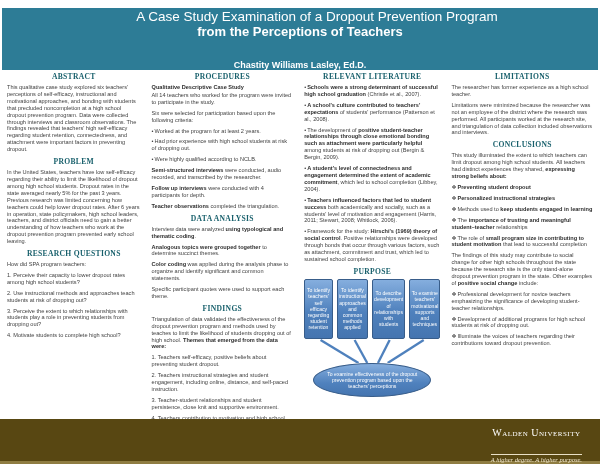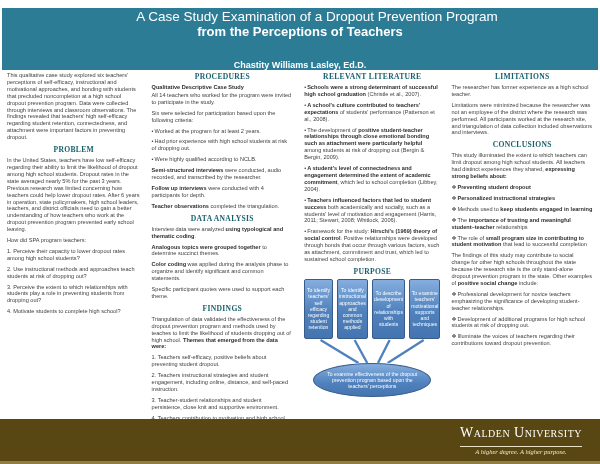--- a/index.html
+++ b/index.html
@@ -63,42 +63,44 @@
   
   .footer{
     position:absolute;left:0;right:0;bottom:0;height:42px;
     background:#584712;border-bottom:3px solid #8f7d42;box-sizing:content-box;
   }
   .walden{
     position:absolute;right:18px;top:7px;text-align:center;color:#ffffff;
     font-family:"Liberation Serif",serif;
   }
   .walden .wname{
-    font-variant:small-caps;font-size:14px;line-height:13px;letter-spacing:.5px;
-    border-bottom:1px solid #e9e0c6;padding-bottom:7px;
+    font-variant:small-caps;font-size:10px;line-height:13px;letter-spacing:.5px;
+    border-bottom:1px solid #e9e0c6;padding-bottom:15px;
   }
   .walden .wtag{font-style:italic;font-size:6.5px;line-height:9px;color:#f3ead2;}
 </style>
 </head>
 <body>
 
 <div class="banner">
   <div class="t1">A Case Study Examination of a Dropout Prevention Program</div>
   <div class="t2">from the Perceptions of Teachers</div>
   <div class="author">Chastity Williams Lasley, Ed.D.</div>
 </div>
 
 <div class="content">
 
   <div class="col">
+    <h3 class="sec mt-abstract">ABSTRACT</h3>
     <p>This qualitative case study explored six teachers' perceptions of self-efficacy, instructional and motivational approaches, and bonding with students that precluded noncompletion at a high school dropout prevention program. Data were collected through interviews and classroom observations. The findings revealed that teachers' high self-efficacy regarding student retention, connectedness, and attachment were important factors in preventing dropout.</p>
 
     <h3 class="sec mt-problem">PROBLEM</h3>
     <p>In the United States, teachers have low self-efficacy regarding their ability to limit the likelihood of dropout among high school students.  Dropout rates in the state averaged nearly 5% for the past 3 years. Previous research was limited concerning how teachers could help lower dropout rates. After 6 years in operation, state policymakers, high school leaders, teachers, and district officials need to gain a better understanding of how teachers who work at the dropout prevention program prevented early school leaving.</p>
 
+    <h3 class="sec mt-rq">RESEARCH QUESTIONS</h3>
     <p>How did SPA program teachers:</p>
     <ul>
       <li>1. Perceive their capacity to lower dropout rates among high school students?</li>
       <li>2. Use instructional methods and approaches teach students at risk of dropping out?</li>
       <li>3. Perceive the extent to which relationships with students play a role in preventing students from dropping out?</li>
       <li>4. Motivate students to complete high school?</li>
     </ul>
   </div>
 
   <div class="col">

